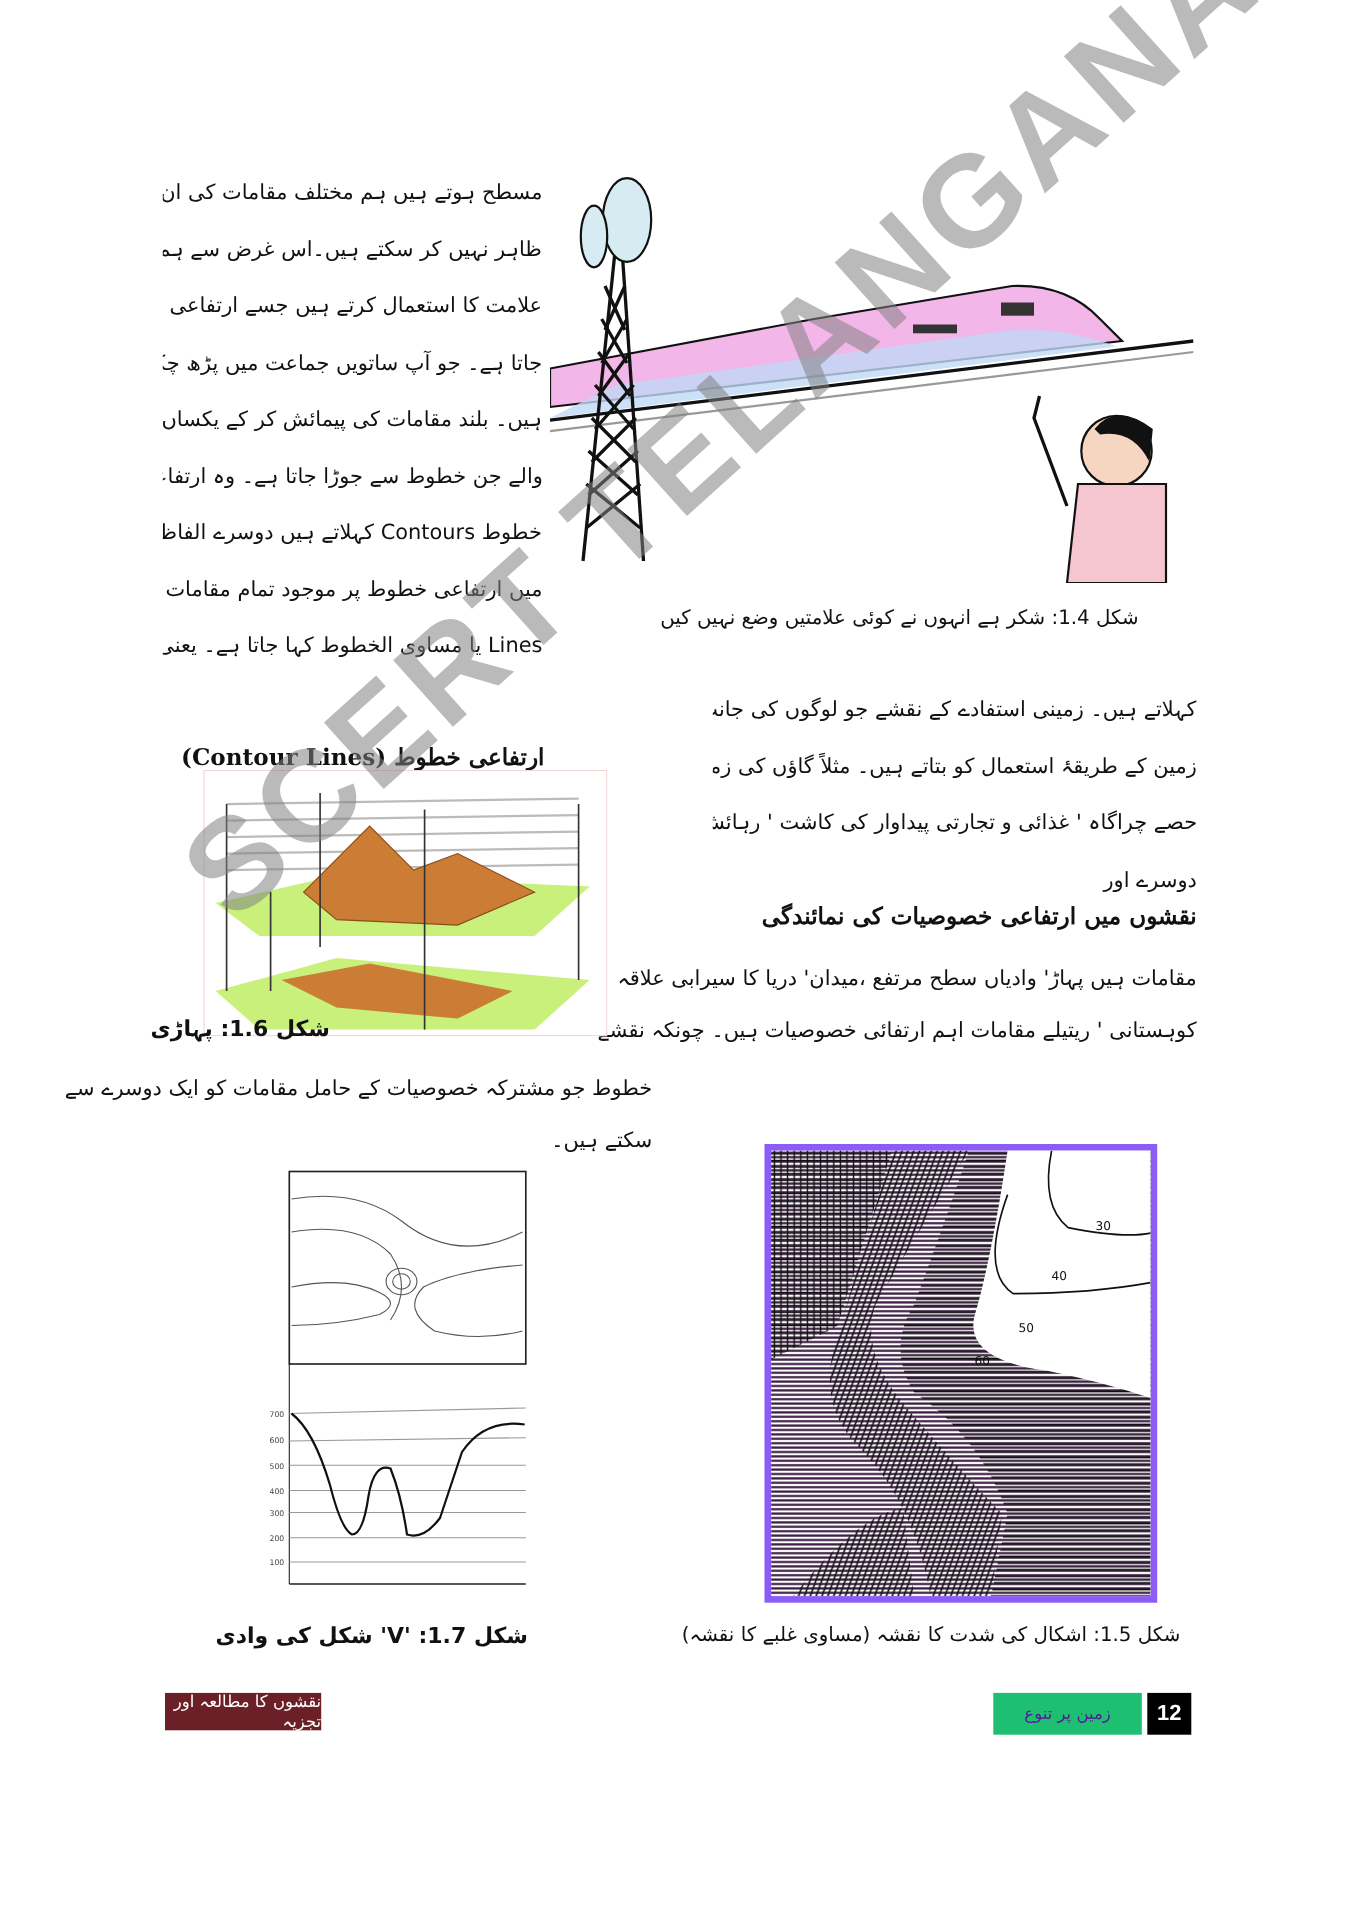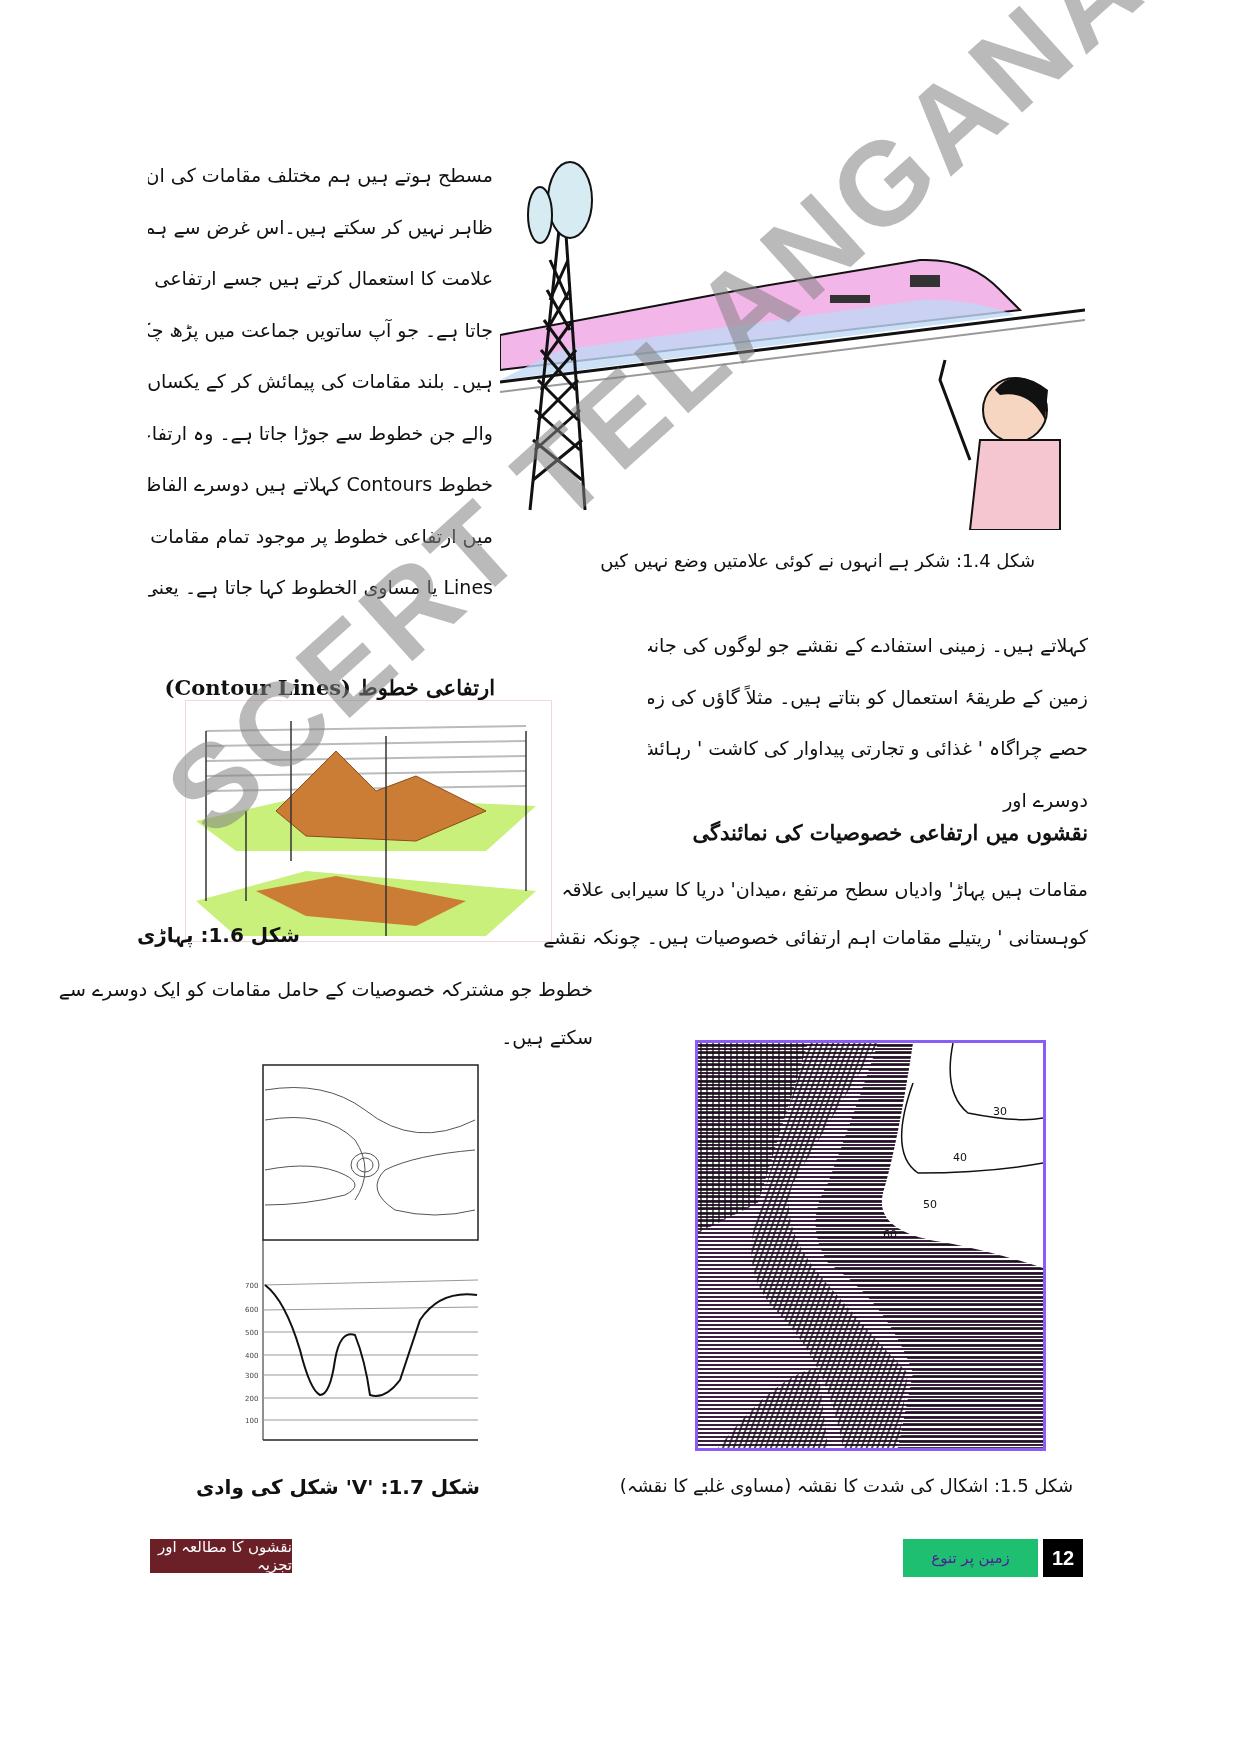--- a/index.html
+++ b/index.html
@@ -140,21 +140,21 @@
       <text x="0" y="275">500</text>
       <text x="0" y="298">400</text>
       <text x="0" y="318">300</text>
       <text x="0" y="341">200</text>
       <text x="0" y="363">100</text>
     </g>
   </svg>
 </div>
 <div class="abs caption bold" style="left:255px;top:1475px;width:225px;text-align:right;">شکل 1.7: 'V' شکل کی وادی</div>
 
-<div class="fig" style="left:695px;top:1040px;width:345px;height:405px;border:3px solid #8b5cf6;">
+<div class="fig" style="left:695px;top:1040px;width:345px;height:405px;border:6px solid #8b5cf6;">
   <svg width="345" height="405" viewBox="0 0 345 405">
     <defs>
       <pattern id="hz" width="6" height="6" patternUnits="userSpaceOnUse">
           <line x1="0" y1="3" x2="6" y2="3" stroke="#111" stroke-width="1.6"></line>
         </pattern>
       <pattern id="hzd" width="4" height="4" patternUnits="userSpaceOnUse">
           <line x1="0" y1="2" x2="4" y2="2" stroke="#3a1d3f" stroke-width="2"></line>
         </pattern>
       <pattern id="dg" width="5" height="5" patternUnits="userSpaceOnUse" patternTransform="rotate(20)">
           <line x1="2" y1="0" x2="2" y2="5" stroke="#111" stroke-width="1.5"></line>

